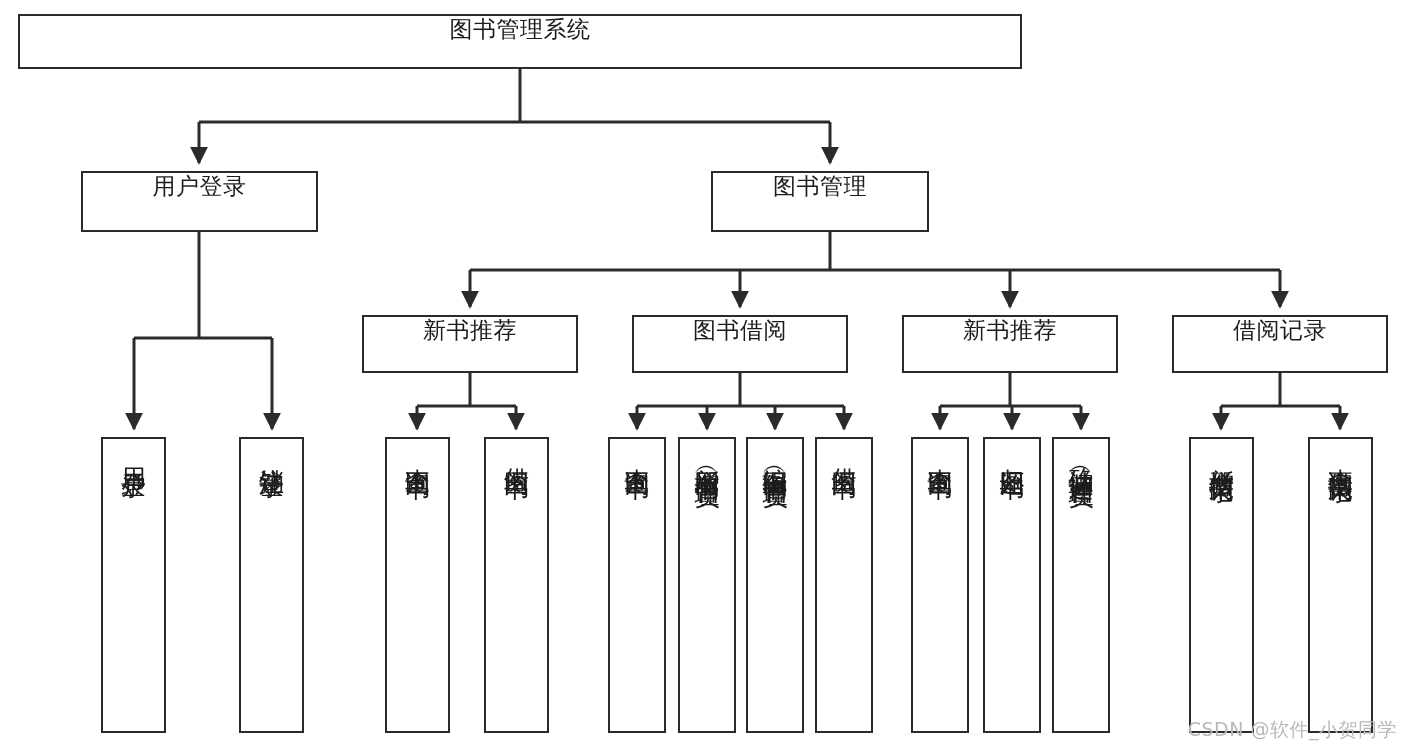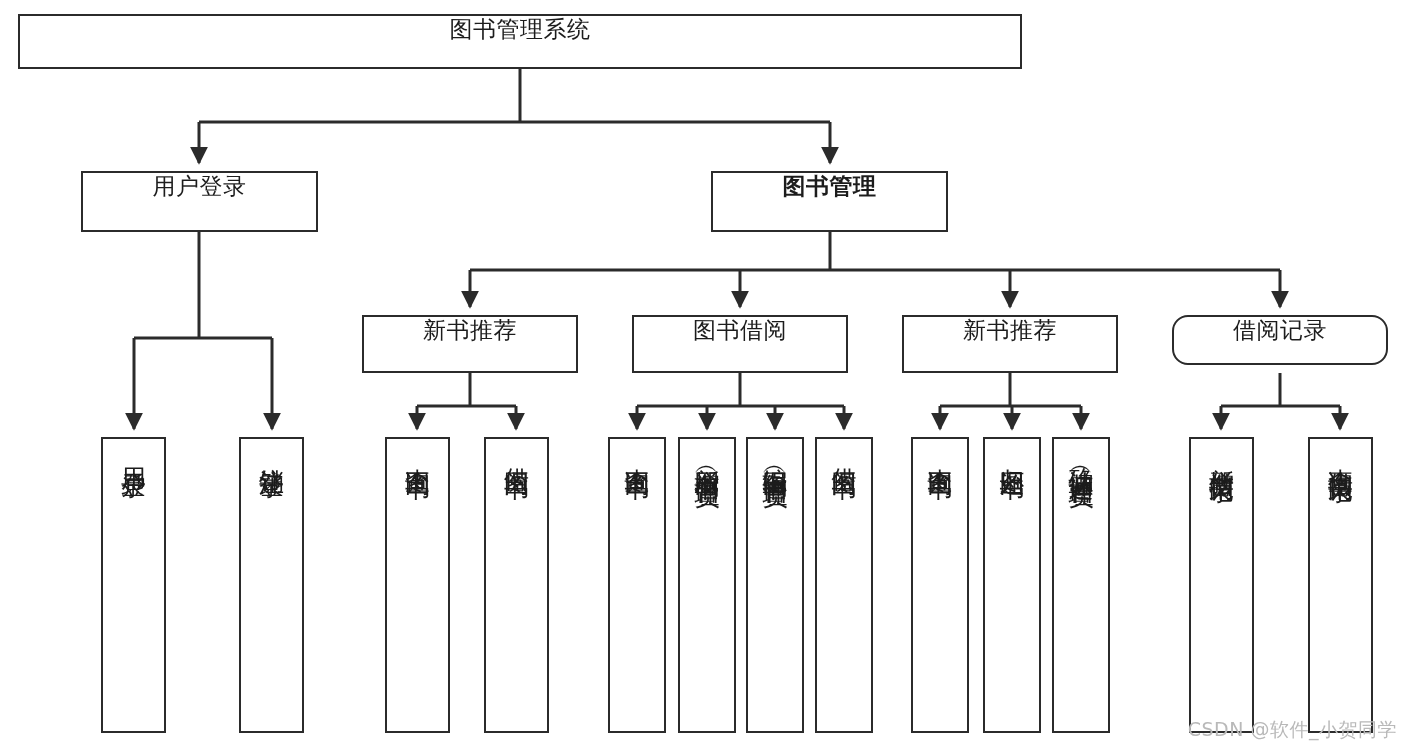--- a/index.html
+++ b/index.html
@@ -127,34 +127,34 @@
     </g>
   </svg>
 
   <div class="node horizontal" style="left: 18px; top: 14px; width: 1004px; height: 55px;">
     <span class="node-label">图书管理系统</span>
   </div>
 
   <div class="node horizontal" style="left: 81px; top: 171px; width: 237px; height: 61px;">
     <span class="node-label">用户登录</span>
   </div>
-  <div class="node horizontal" style="left: 711px; top: 171px; width: 237px; height: 61px; font-weight: bold;">
+  <div class="node horizontal" style="left: 711px; top: 171px; width: 218px; height: 61px;">
     <span class="node-label">图书管理</span>
   </div>
 
   <div class="node horizontal" style="left: 632px; top: 315px; width: 216px; height: 58px;">
     <span class="node-label">图书借阅</span>
   </div>
   <div class="node horizontal" style="left: 362px; top: 315px; width: 216px; height: 58px;">
     <span class="node-label">新书推荐</span>
   </div>
   <div class="node horizontal" style="left: 902px; top: 315px; width: 216px; height: 58px;">
     <span class="node-label">新书推荐</span>
   </div>
-  <div class="node horizontal" style="left: 1172px; top: 315px; width: 216px; height: 50px; border-radius: 16px;">
+  <div class="node horizontal" style="left: 1172px; top: 315px; width: 216px; height: 58px;">
     <span class="node-label">借阅记录</span>
   </div>
 
   <div class="node vertical" style="left: 101px; top: 437px; width: 65px; height: 296px;">
     <span class="node-label">用户登录</span>
   </div>
   <div class="node vertical" style="left: 239px; top: 437px; width: 65px; height: 296px;">
     <span class="node-label">注销登录</span>
   </div>
   <div class="node vertical" style="left: 385px; top: 437px; width: 65px; height: 296px;">

